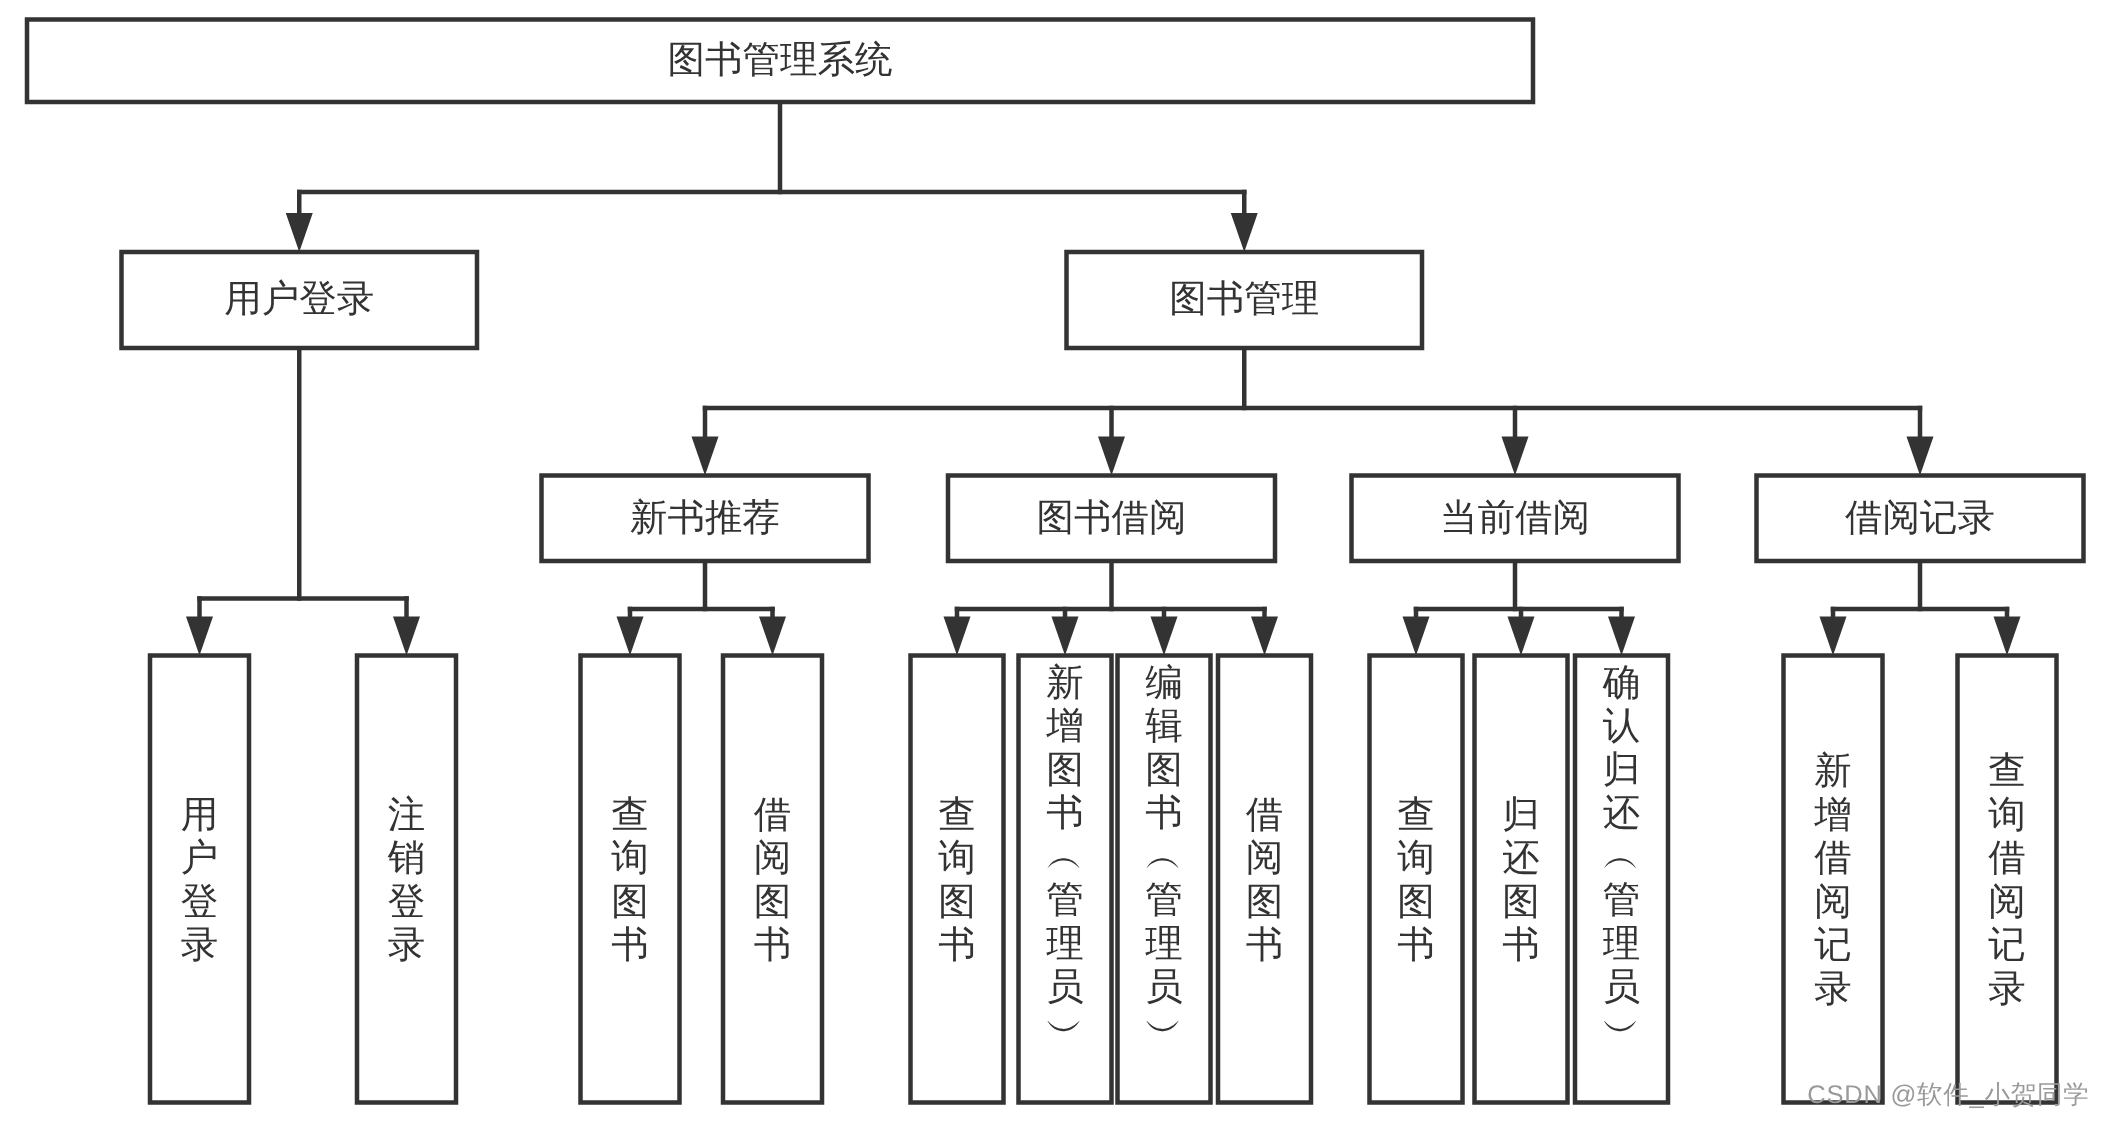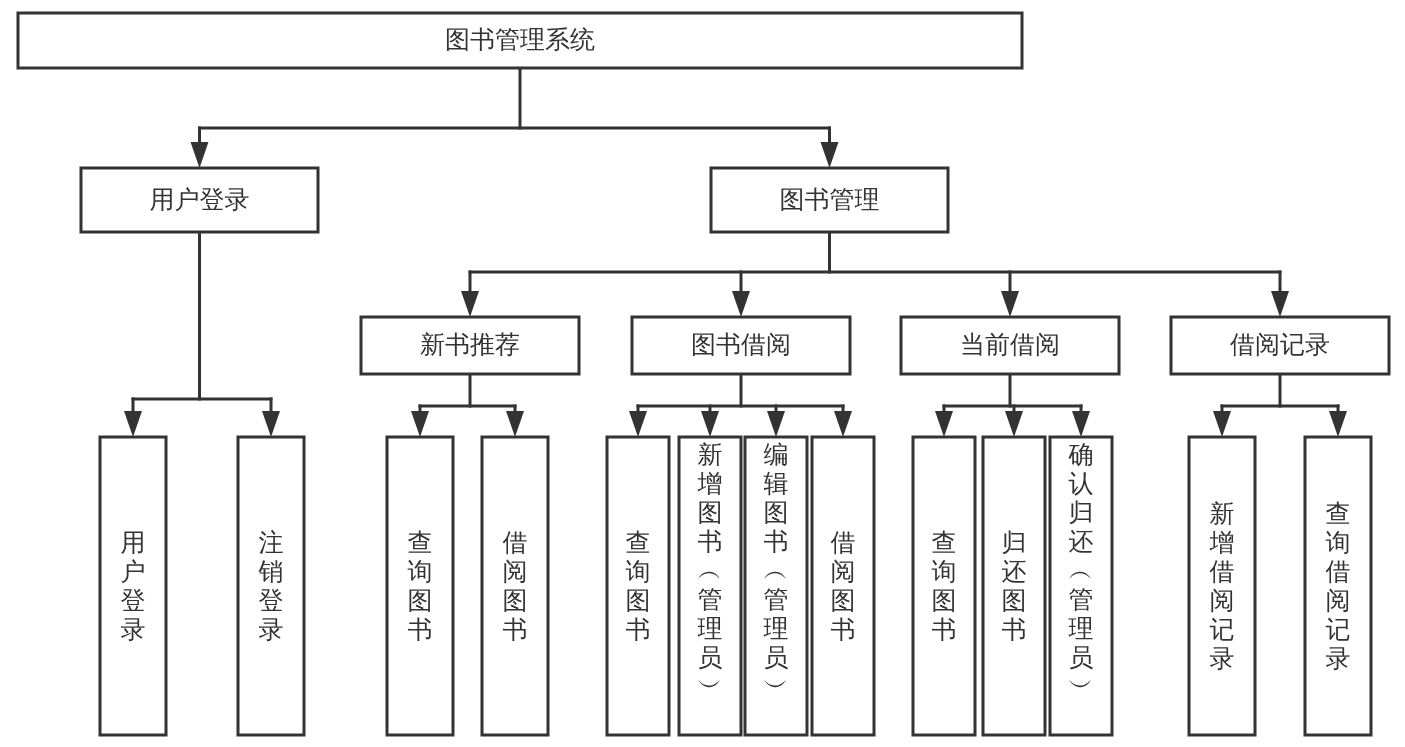--- a/index.html
+++ b/index.html
@@ -214,13 +214,14 @@
         <g>
           <rect x="1189" y="437" width="66" height="298" class="node-box"></rect>
           <text x="1222" y="522" class="node-label-v"><tspan x="1222" dy="0">新</tspan><tspan x="1222" dy="29">增</tspan><tspan x="1222" dy="29">借</tspan><tspan x="1222" dy="29">阅</tspan><tspan x="1222" dy="29">记</tspan><tspan x="1222" dy="29">录</tspan></text>
         </g>
         <g>
           <rect x="1305" y="437" width="66" height="298" class="node-box"></rect>
           <text x="1338" y="522" class="node-label-v"><tspan x="1338" dy="0">查</tspan><tspan x="1338" dy="29">询</tspan><tspan x="1338" dy="29">借</tspan><tspan x="1338" dy="29">阅</tspan><tspan x="1338" dy="29">记</tspan><tspan x="1338" dy="29">录</tspan></text>
         </g>
       </g>
   </svg>
+  <div class="watermark">CSDN @软件_小贺同学</div>
 </div>
 
 </body></html>

